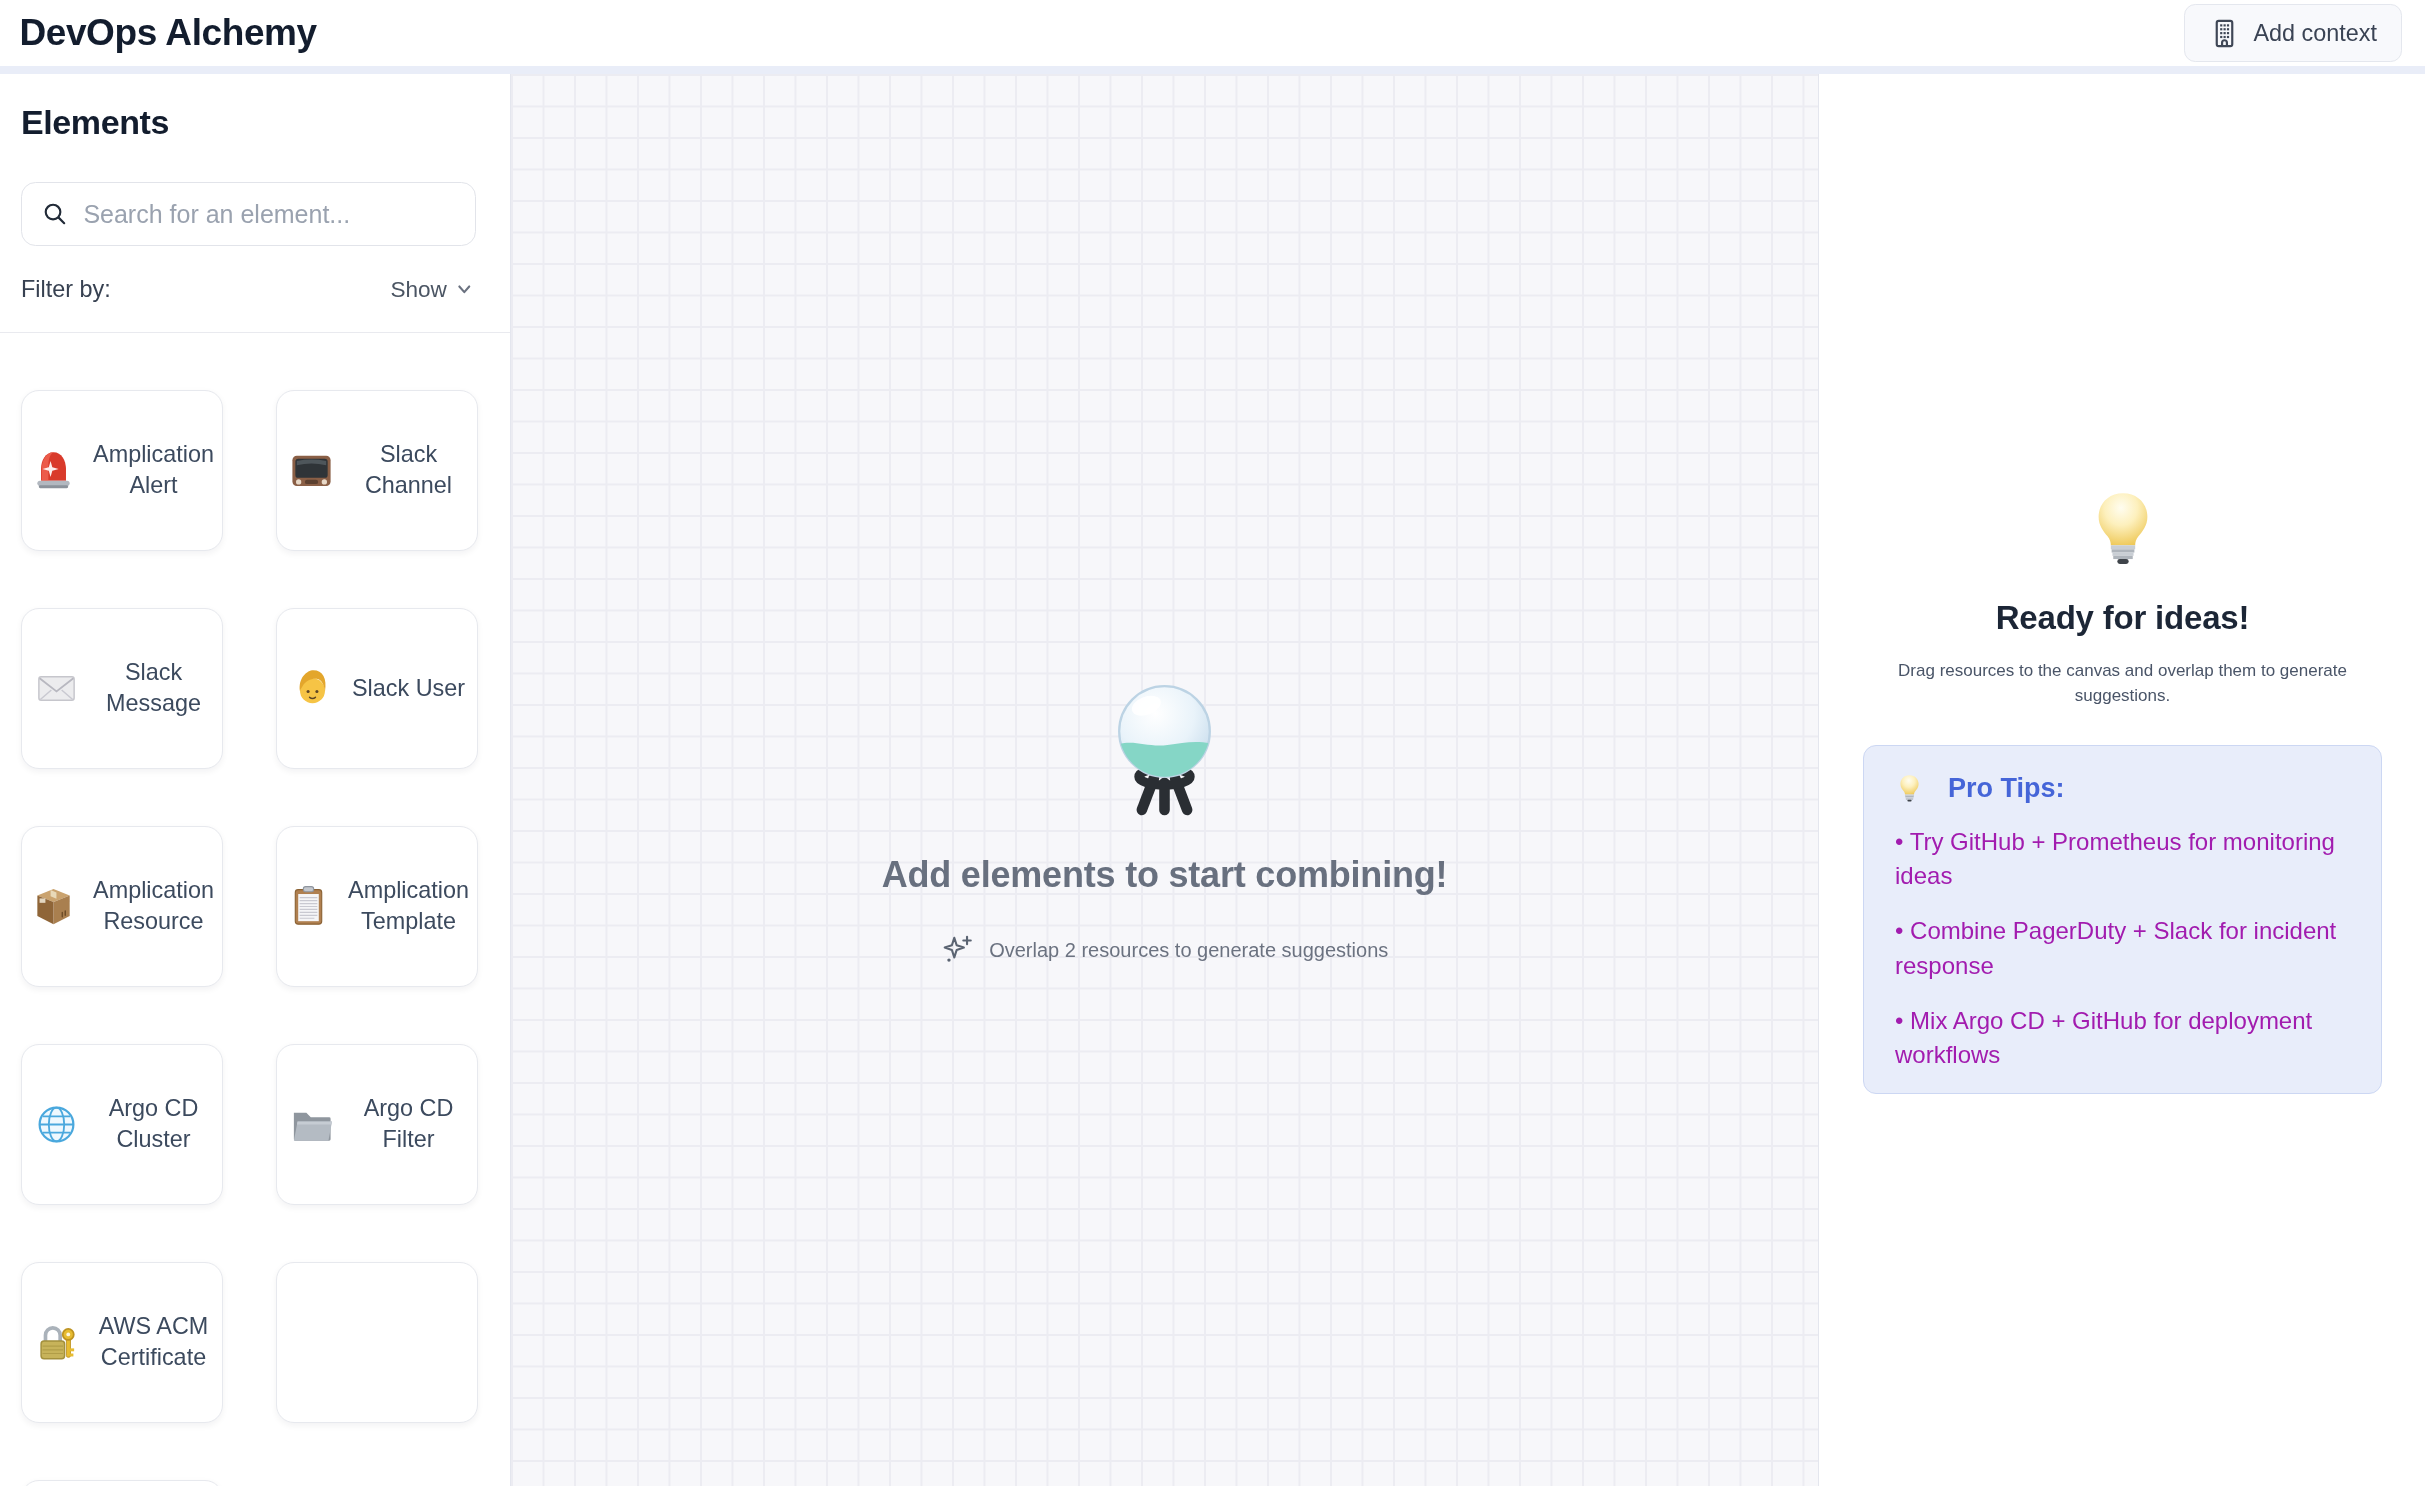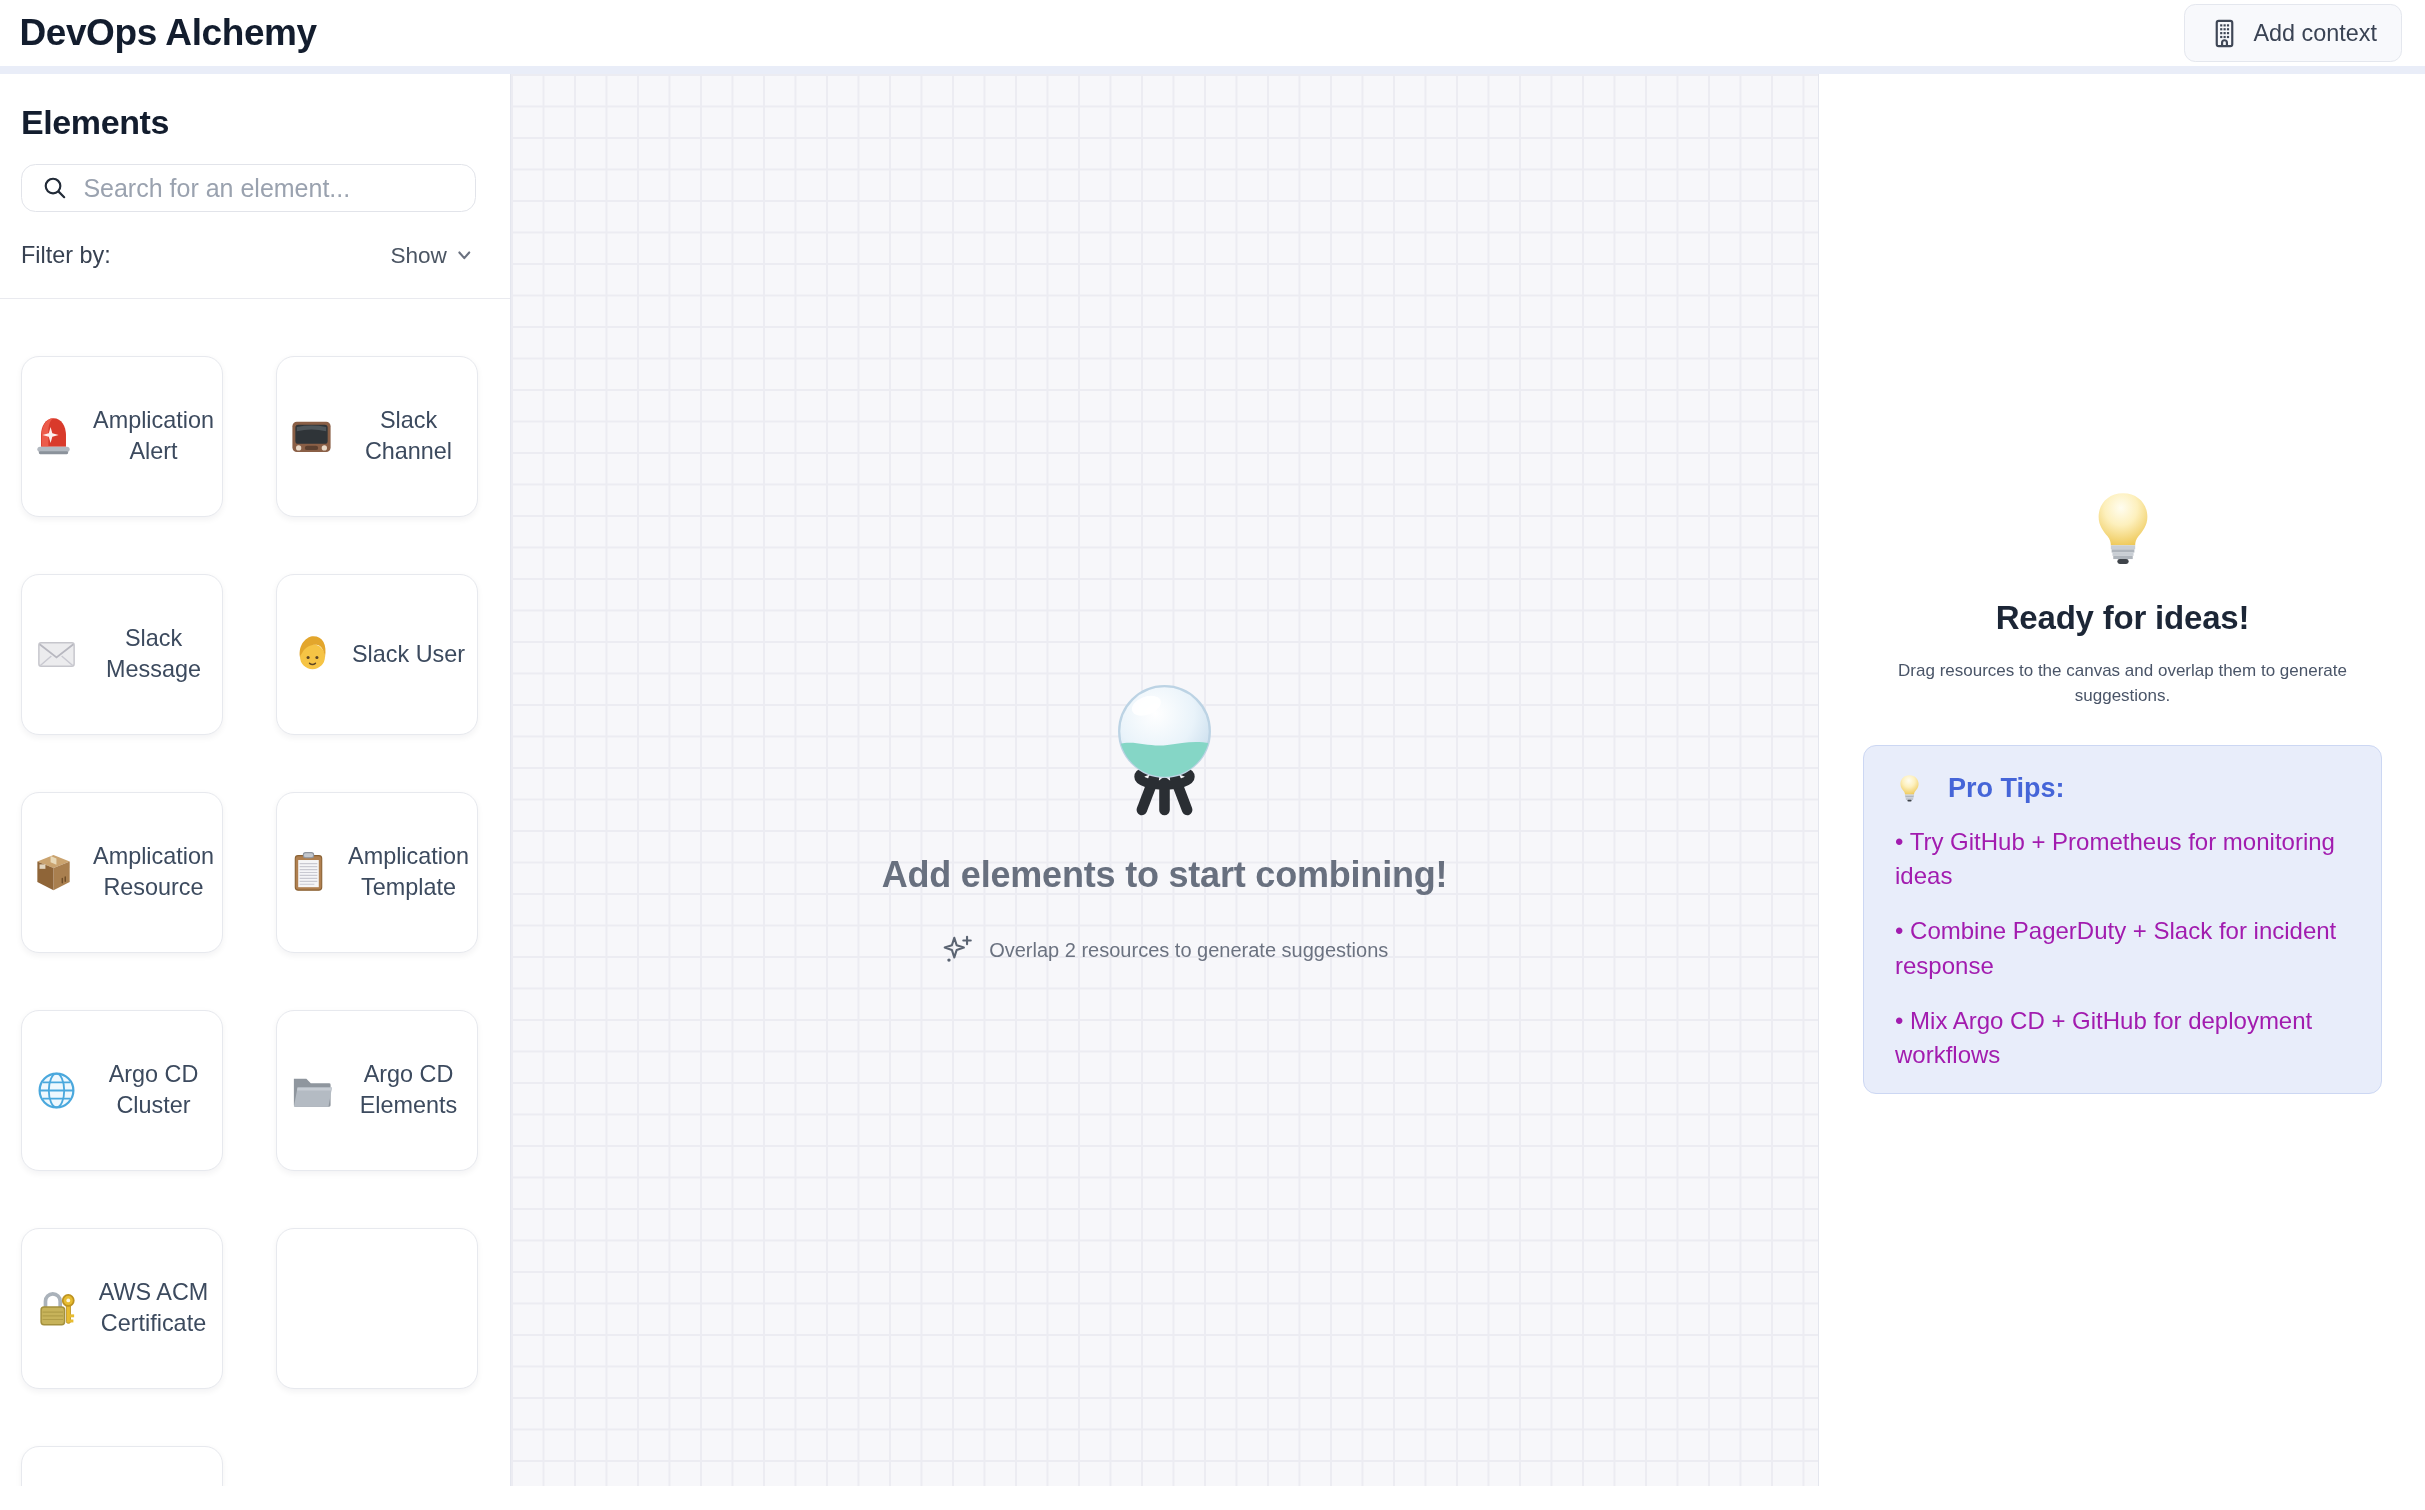--- a/index.html
+++ b/index.html
@@ -17,21 +17,21 @@
   .header-strip { height:8px; background:#e9edf8; }
 
   
   .main { display:flex; height:1412px; }
 
   
   .sidebar { width:511px; background:#ffffff; border-right:1.6px solid #e4e6ee;
              display:flex; flex-direction:column; overflow:hidden; }
   .sidebar-top { padding:29px 34px 26px 21px; }
   .sidebar-title { font-size:34px; font-weight:700; color:#131d2e; letter-spacing:-0.4px; }
-  .search-box { margin-top:22px; height:48px; border:1.6px solid #e2e4ea; border-radius:14.5px;
+  .search-box { margin-top:40px; height:64px; border:1.6px solid #e2e4ea; border-radius:14.5px;
                 display:flex; align-items:center; padding:0 19.4px; gap:14.5px; background:#fff; }
   .search-box svg { width:27.5px; height:27.5px; color:#222b38; flex:none; }
   .search-box input { border:none; outline:none; flex:1; font-size:25px; color:#374151;
                       font-family:inherit; background:transparent; }
   .search-box input::placeholder { color:#9aa2af; }
   .filter-row { margin-top:27.5px; height:32px; display:flex; align-items:center;
                 justify-content:space-between; }
   .filter-label { font-size:23.4px; color:#374151; }
   .filter-select { display:flex; align-items:center; gap:6.5px; cursor:pointer; }
   .filter-select .sel { font-size:22.6px; color:#4b5563; }
@@ -325,21 +325,21 @@
             </svg>
     </span>
     <span class="card-label">Argo CD Cluster</span>
   </div>
         <div class="card">
     <span class="card-icon">
       <svg aria-hidden="true" viewBox="0 0 58 58" width="47" height="47">
               <use href="#folder"></use>
             </svg>
     </span>
-    <span class="card-label">Argo CD Elements</span>
+    <span class="card-label">Argo CD Filter</span>
   </div>
         <div class="card">
     <span class="card-icon">
       <svg aria-hidden="true" viewBox="0 0 58 58" width="47" height="47">
               <use href="#lock-key"></use>
             </svg>
     </span>
     <span class="card-label">AWS ACM Certificate</span>
   </div>
         <div class="card"></div>

